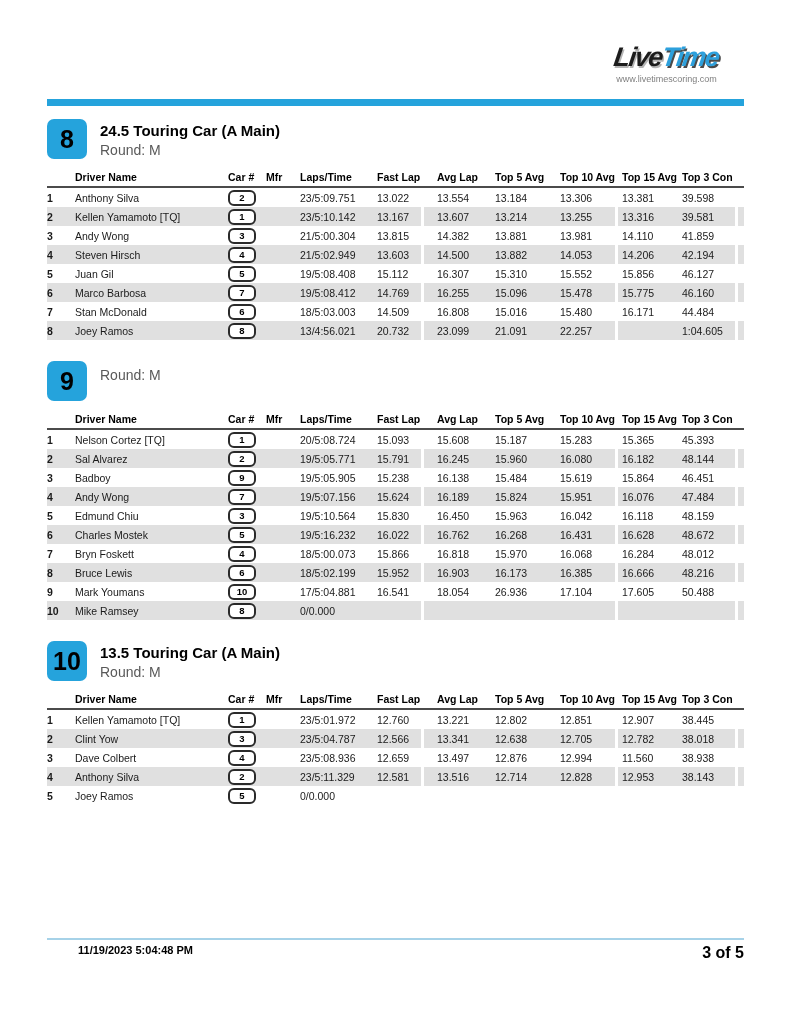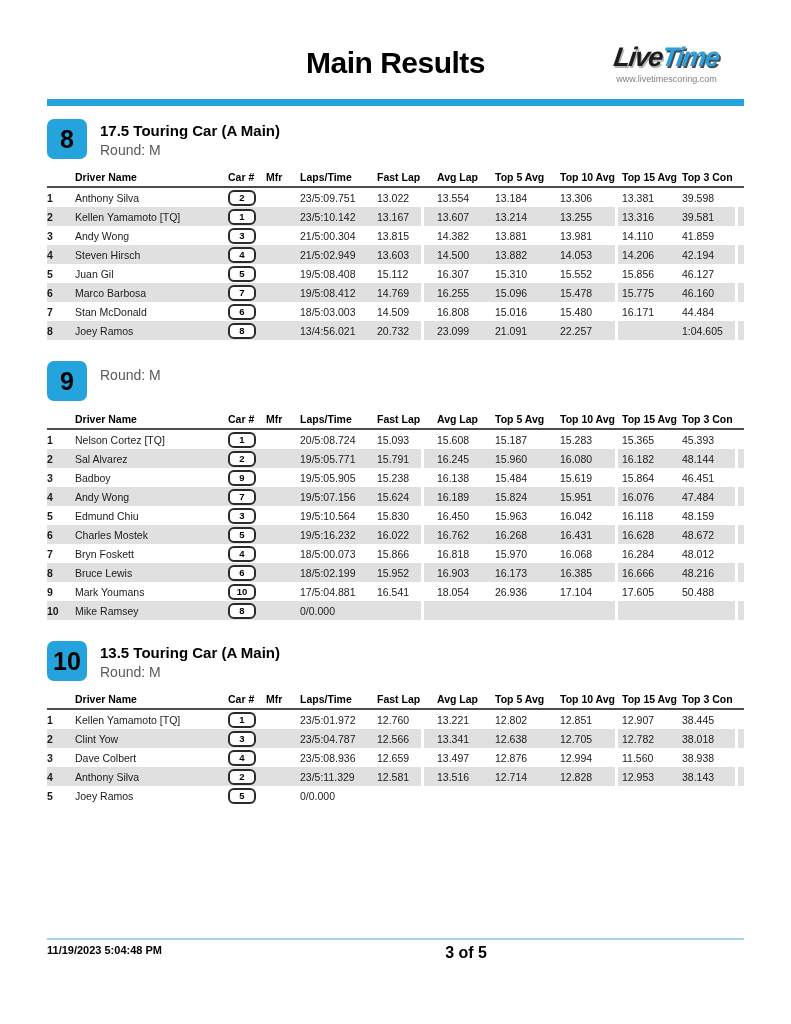--- a/index.html
+++ b/index.html
@@ -64,48 +64,47 @@
   }
   .car-badge {
     display:inline-block; min-width:16px; padding:0 4px; height:12px; line-height:12px;
     border:2px solid #2a2a2a; border-radius:6px; background:#fff;
     font-weight:bold; font-size:9.5px; text-align:center; color:#000;
   }
 
   
   .footer { position:absolute; left:47px; right:47px; top:938px; }
   .footer-line { height:2px; background:#a6d2e8; margin-bottom:4px; }
-  .footer-row { display:flex; align-items:flex-start; }
+  .footer-row { display:flex; justify-content:space-between; align-items:flex-start;margin-left:31px; }
   .footer-left  { width:220px; font-size:11px; font-weight:bold; color:#000; }
   .footer-center{ flex:1; text-align:center; font-weight:bold; color:#000; }
   .footer-event { font-size:11px; }
   .footer-dates { font-size:8.5px; margin-top:3px; }
   .footer-right { width:220px; text-align:right; font-size:16px; font-weight:bold; color:#000; }
 </style>
 </head>
 <body>
 
 <div class="page">
 
   <div class="hdr">
-    <h1 class="page-title">Main Results</h1>
     <div class="logo">
       <span class="logo-text"><span class="logo-live">Live</span><span class="logo-time">Time</span></span>
       <div class="logo-url">www.livetimescoring.com</div>
     </div>
   </div>
 
   <div class="topbar"></div>
 
   <main id="races">
   <section class="race">
     <div class="race-head">
       <div class="race-num">8</div>
       <div class="race-meta">
-        <div class="race-title">17.5 Touring Car (A Main)</div>
+        <div class="race-title">24.5 Touring Car (A Main)</div>
         <div class="race-round">Round: M</div>
       </div>
     </div>
     <table>
       <thead>
             <tr>
               <th class="c-pos"></th>
               <th class="c-driver">Driver Name</th>
               <th class="c-car">Car #</th>
               <th class="c-mfr">Mfr</th>

